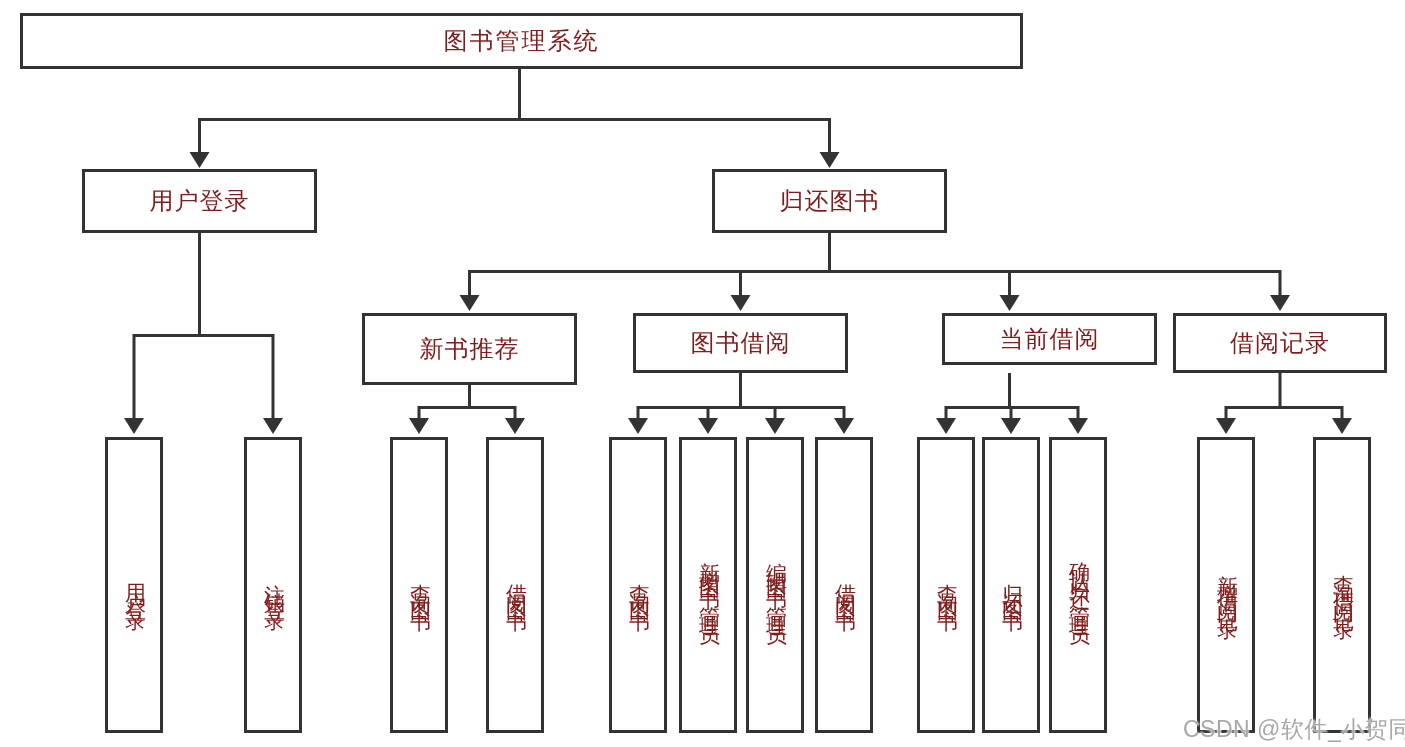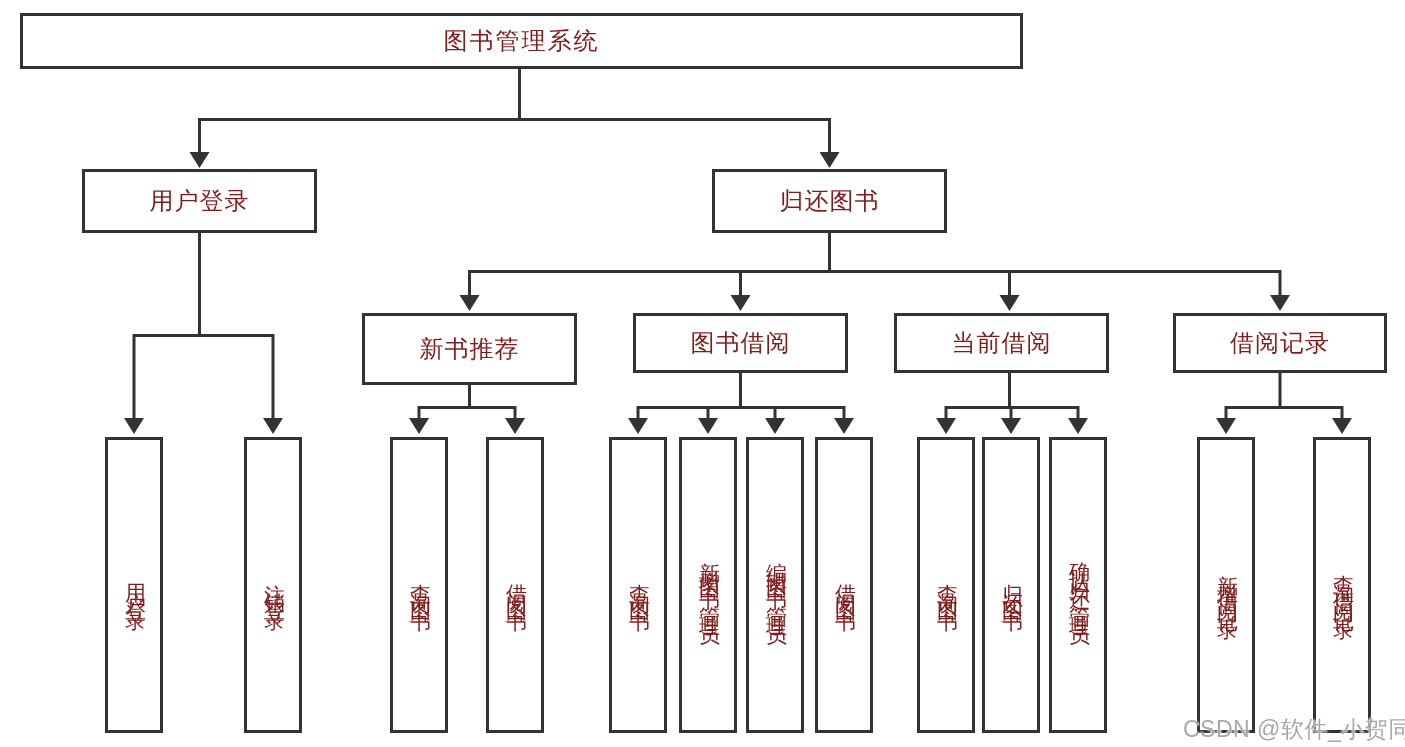--- a/index.html
+++ b/index.html
@@ -86,21 +86,21 @@
     </g>
   </svg>
 
   <div class="node root-node" style="left:20px; top:13px; width:1003px; height:56px;">图书管理系统</div>
 
   <div class="node h-node" style="left:82px; top:169px; width:235px; height:64px;">用户登录</div>
   <div class="node h-node" style="left:712px; top:169px; width:235px; height:64px;">归还图书</div>
 
   <div class="node h-node" style="left:362px; top:313px; width:215px; height:72px;">新书推荐</div>
   <div class="node h-node" style="left:633px; top:313px; width:215px; height:60px;">图书借阅</div>
-  <div class="node h-node" style="left:894px; top:313px; width:215px; height:60px;">当前借阅</div>
+  <div class="node h-node" style="left:942px; top:313px; width:215px; height:52px;">当前借阅</div>
   <div class="node h-node" style="left:1173px; top:313px; width:214px; height:60px;">借阅记录</div>
 
   <div class="node leaf" style="left:105px;">用户登录</div>
   <div class="node leaf" style="left:244px;">注销登录</div>
 
   <div class="node leaf" style="left:390px;">查询图书</div>
   <div class="node leaf" style="left:486px;">借阅图书</div>
 
   <div class="node leaf" style="left:609px;">查询图书</div>
   <div class="node leaf" style="left:679px;">新增图书（管理员）</div>

